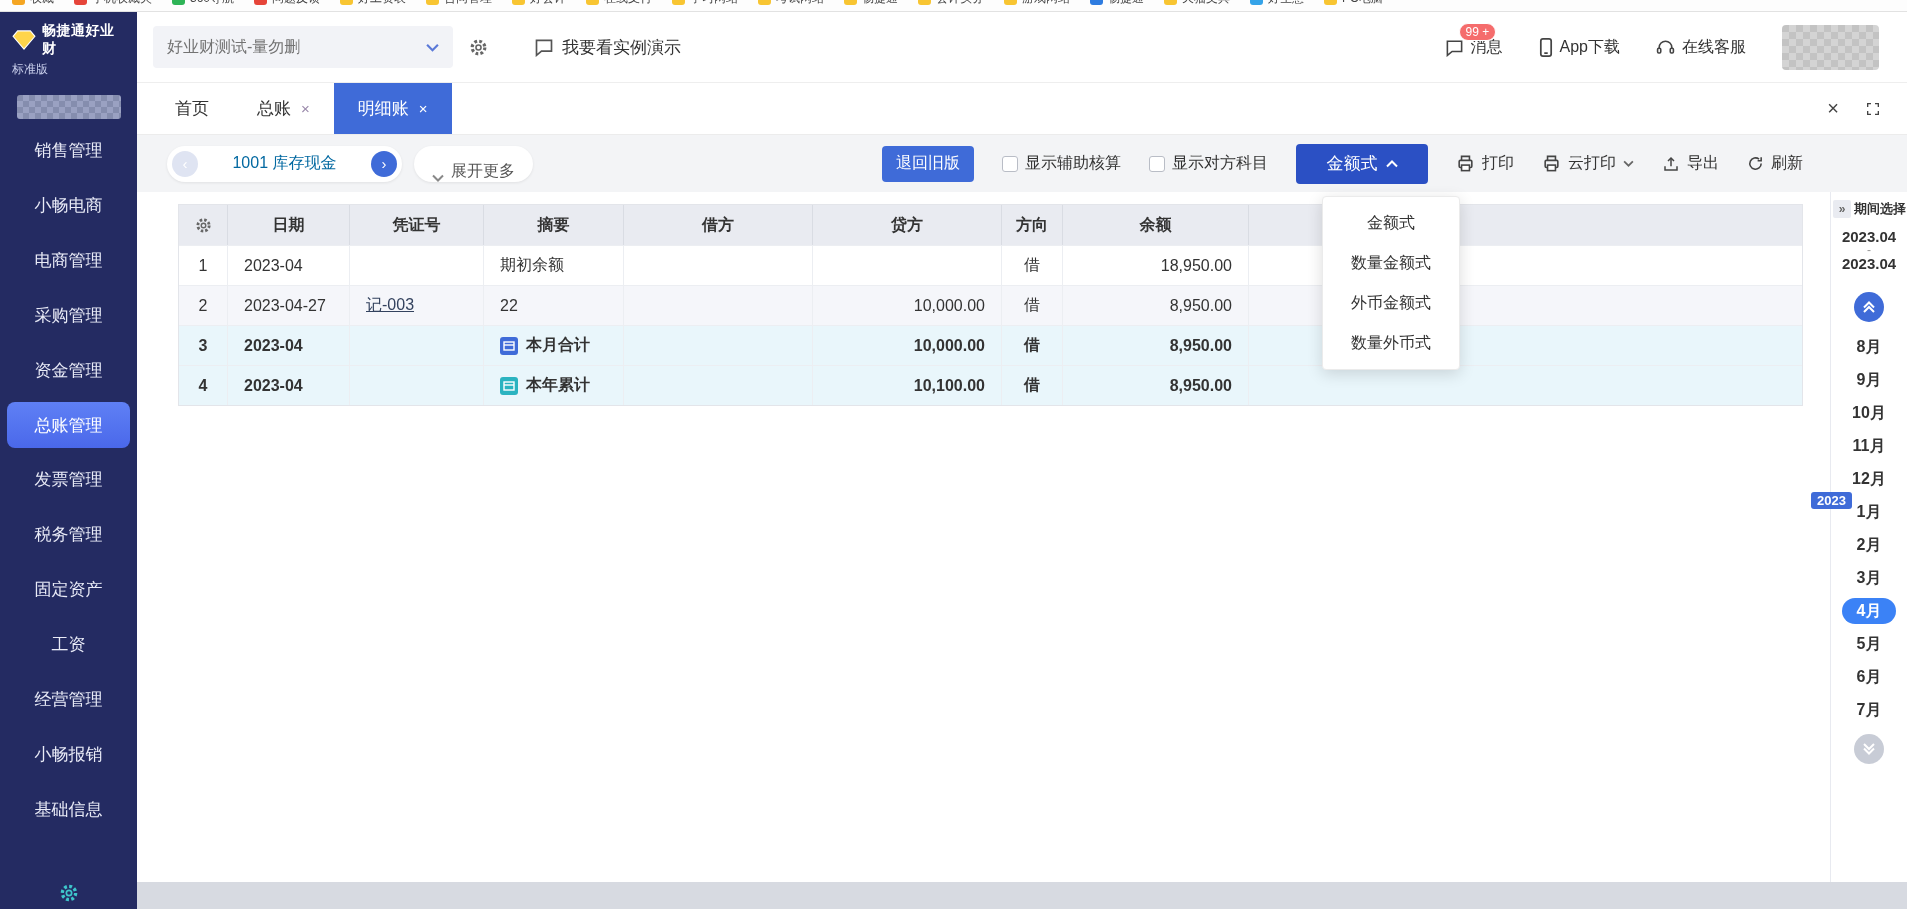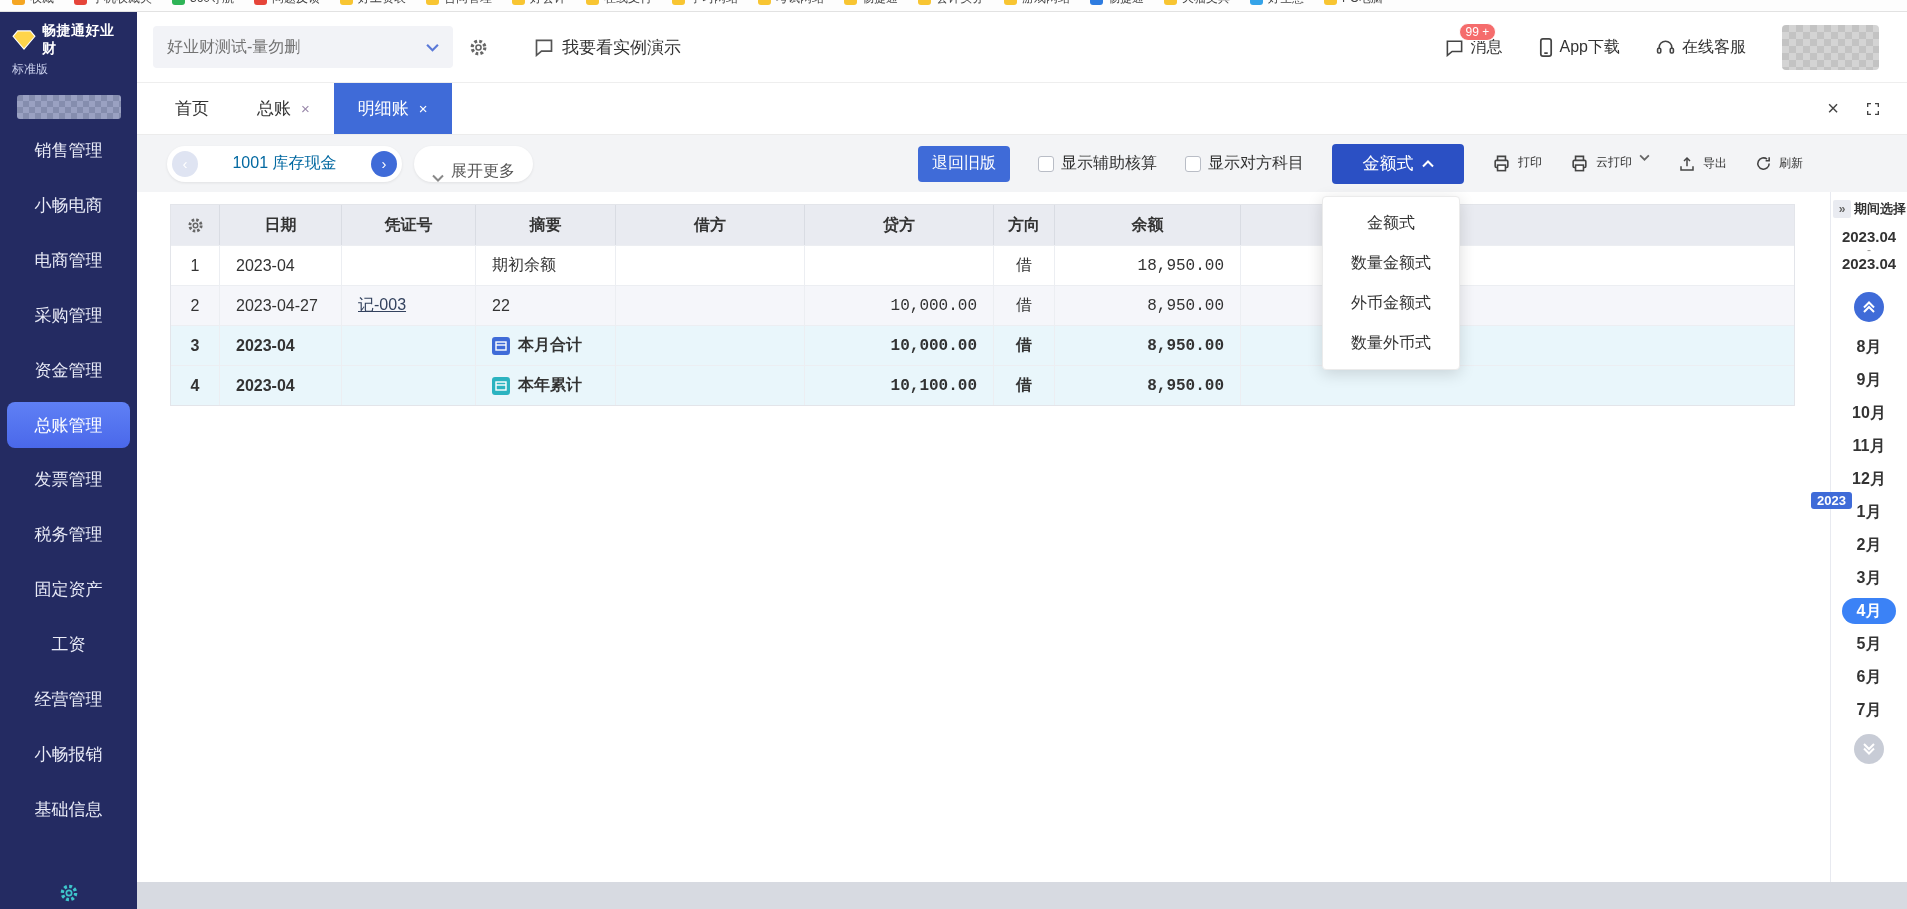--- a/index.html
+++ b/index.html
@@ -68,39 +68,39 @@
   .acct-pill .txt { font-size:16px; color:#0369a1; }
   .expand-more { margin-left:12px; height:36px; background:#fff; border-radius:18px; box-shadow:0 1px 3px rgba(0,0,0,.08);
     display:flex; align-items:flex-end; gap:7px; padding:0 18px; font-size:16px; color:#555; cursor:pointer; }
   .tool-right { margin-left:auto; display:flex; align-items:center; gap:28px; }
   .btn-old { height:36px; background:#3f6bd8; color:#fff; border:none; border-radius:4px;
     padding:0 14px; font-size:16px; cursor:pointer; font-family:inherit; }
   .chk { display:flex; align-items:center; gap:7px; font-size:16px; color:#333; cursor:pointer; }
   .cb { width:16px; height:16px; background:#fff; border:1px solid #b9bdc6; border-radius:3px; }
   .btn-format { height:40px; width:132px; background:#2b50c4; color:#fff; border:none; border-radius:4px;
     font-size:17px; display:flex; align-items:center; justify-content:center; gap:8px; cursor:pointer; font-family:inherit; }
-  .tool-link { display:flex; gap:7px; font-size:12px; color:#333; cursor:pointer; }
+  .tool-link { display:flex; align-items:center; gap:7px; font-size:16px; color:#333; cursor:pointer; }
 
   
   .content-bg { position:absolute; left:137px; top:192px; right:0; bottom:27px; background:#fff; }
   .bottom-strip { position:absolute; left:137px; right:0; bottom:0; height:27px; background:#d7dae1; }
 
   
-  .ledger { position:absolute; left:170px; top:204px; width:1625px; border:1px solid #e3e5ea; font-size:16px; color:#333; }
+  .ledger { position:absolute; left:178px; top:204px; width:1625px; border:1px solid #e3e5ea; font-size:16px; color:#333; }
   .trow { display:grid; grid-template-columns:49px 122px 134px 140px 189px 189px 61px 186px 1fr; height:40px; }
   .trow > div { display:flex; align-items:center; border-right:1px solid #eceef2; overflow:hidden; }
   .trow > div:last-child { border-right:none; }
   .thead { background:#e9ebf1; font-weight:bold; }
   .thead > div { justify-content:center; border-right:1px solid #d9dce3; color:#333; }
   .tbody { border-top:1px solid #eceef2; }
   .tbody.alt { background:#f5f6fa; }
   .tbody.sum { background:#e9f6fb; font-weight:bold; }
   .cell-c { justify-content:center; }
   .cell-l { padding-left:16px; }
-  .cell-r { justify-content:flex-end; padding-right:16px;font-family:Liberation Mono, monospace; }
+  .cell-r { justify-content:flex-end; padding-right:16px; }
   .voucher-link { text-decoration:underline; cursor:pointer; color:#33425e;text-align:center; }
   .sum-ic { display:inline-flex; margin-right:8px; }
 
   
   .format-menu { position:absolute; left:1322px; top:196px; width:138px; background:#fff;
     border:1px solid #ebebeb; border-radius:4px; box-shadow:0 4px 16px rgba(0,0,0,.14); z-index:60; padding:6px 0; }
   .format-menu .mi { height:40px; line-height:40px; text-align:center; font-size:16px; color:#333; cursor:pointer; }
 
   
   .period { position:absolute; left:1830px; top:192px; width:77px; height:690px; background:#fff;

